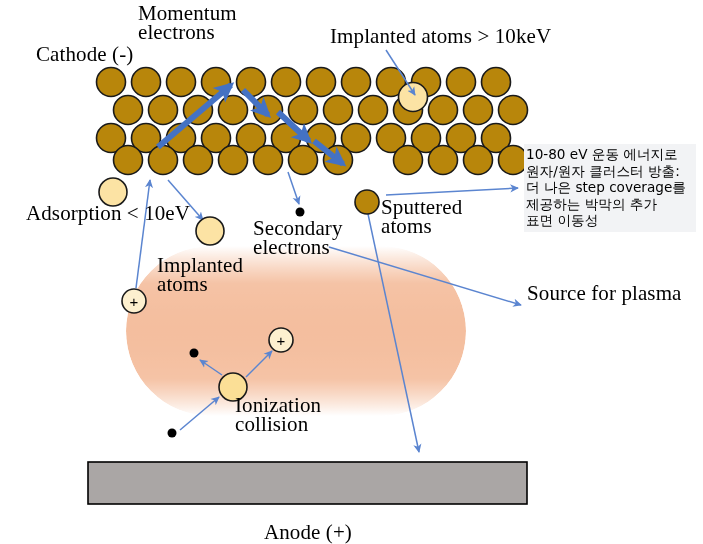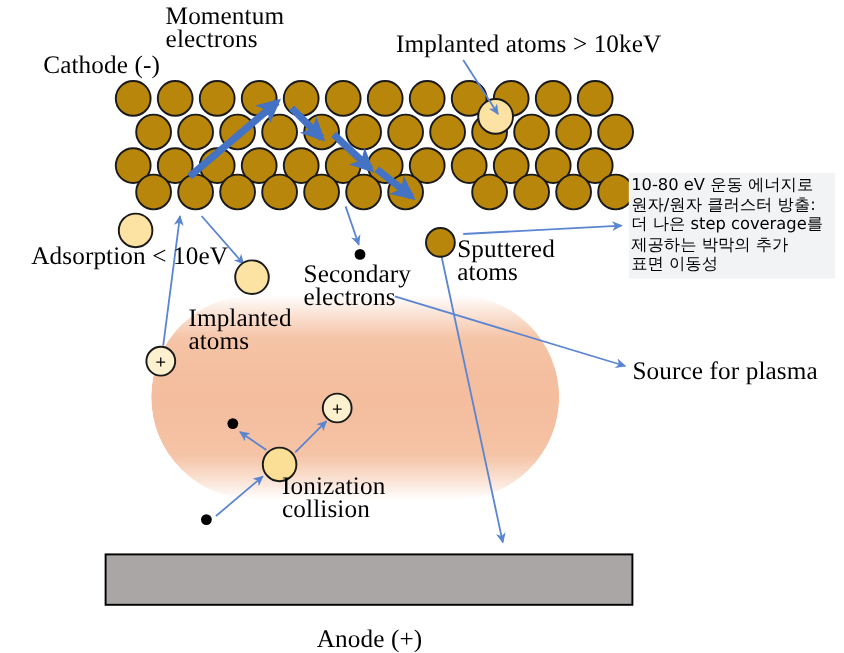--- a/index.html
+++ b/index.html
@@ -30,21 +30,21 @@
     letter-spacing: 0.1px;
   }
   .lbl-momentum { left: 138px; top: 4px; }
   .lbl-cathode  { left: 36px;  top: 45px; }
   .lbl-implanted{ left: 330px; top: 27px; text-align: center; }
   .lbl-adsorption{ left: 26px; top: 204px; }
   .lbl-secondary{ left: 253px; top: 219px; }
   .lbl-sputtered{ left: 381px; top: 198px; }
   .lbl-reflected{ left: 157px; top: 256px; }
   .lbl-ionization{ left: 235px; top: 396px; }
-  .lbl-source   { left: 527px; top: 300px; }
+  .lbl-source   { left: 527px; top: 284px; }
   .lbl-anode    { left: 264px; top: 523px; }
   .korean-box {
     position: absolute;
     left: 524px;
     top: 144px;
     width: 172px;
     background: #f2f3f5;
     padding: 2px 2px 3px 2px;
     box-sizing: border-box;
   }

